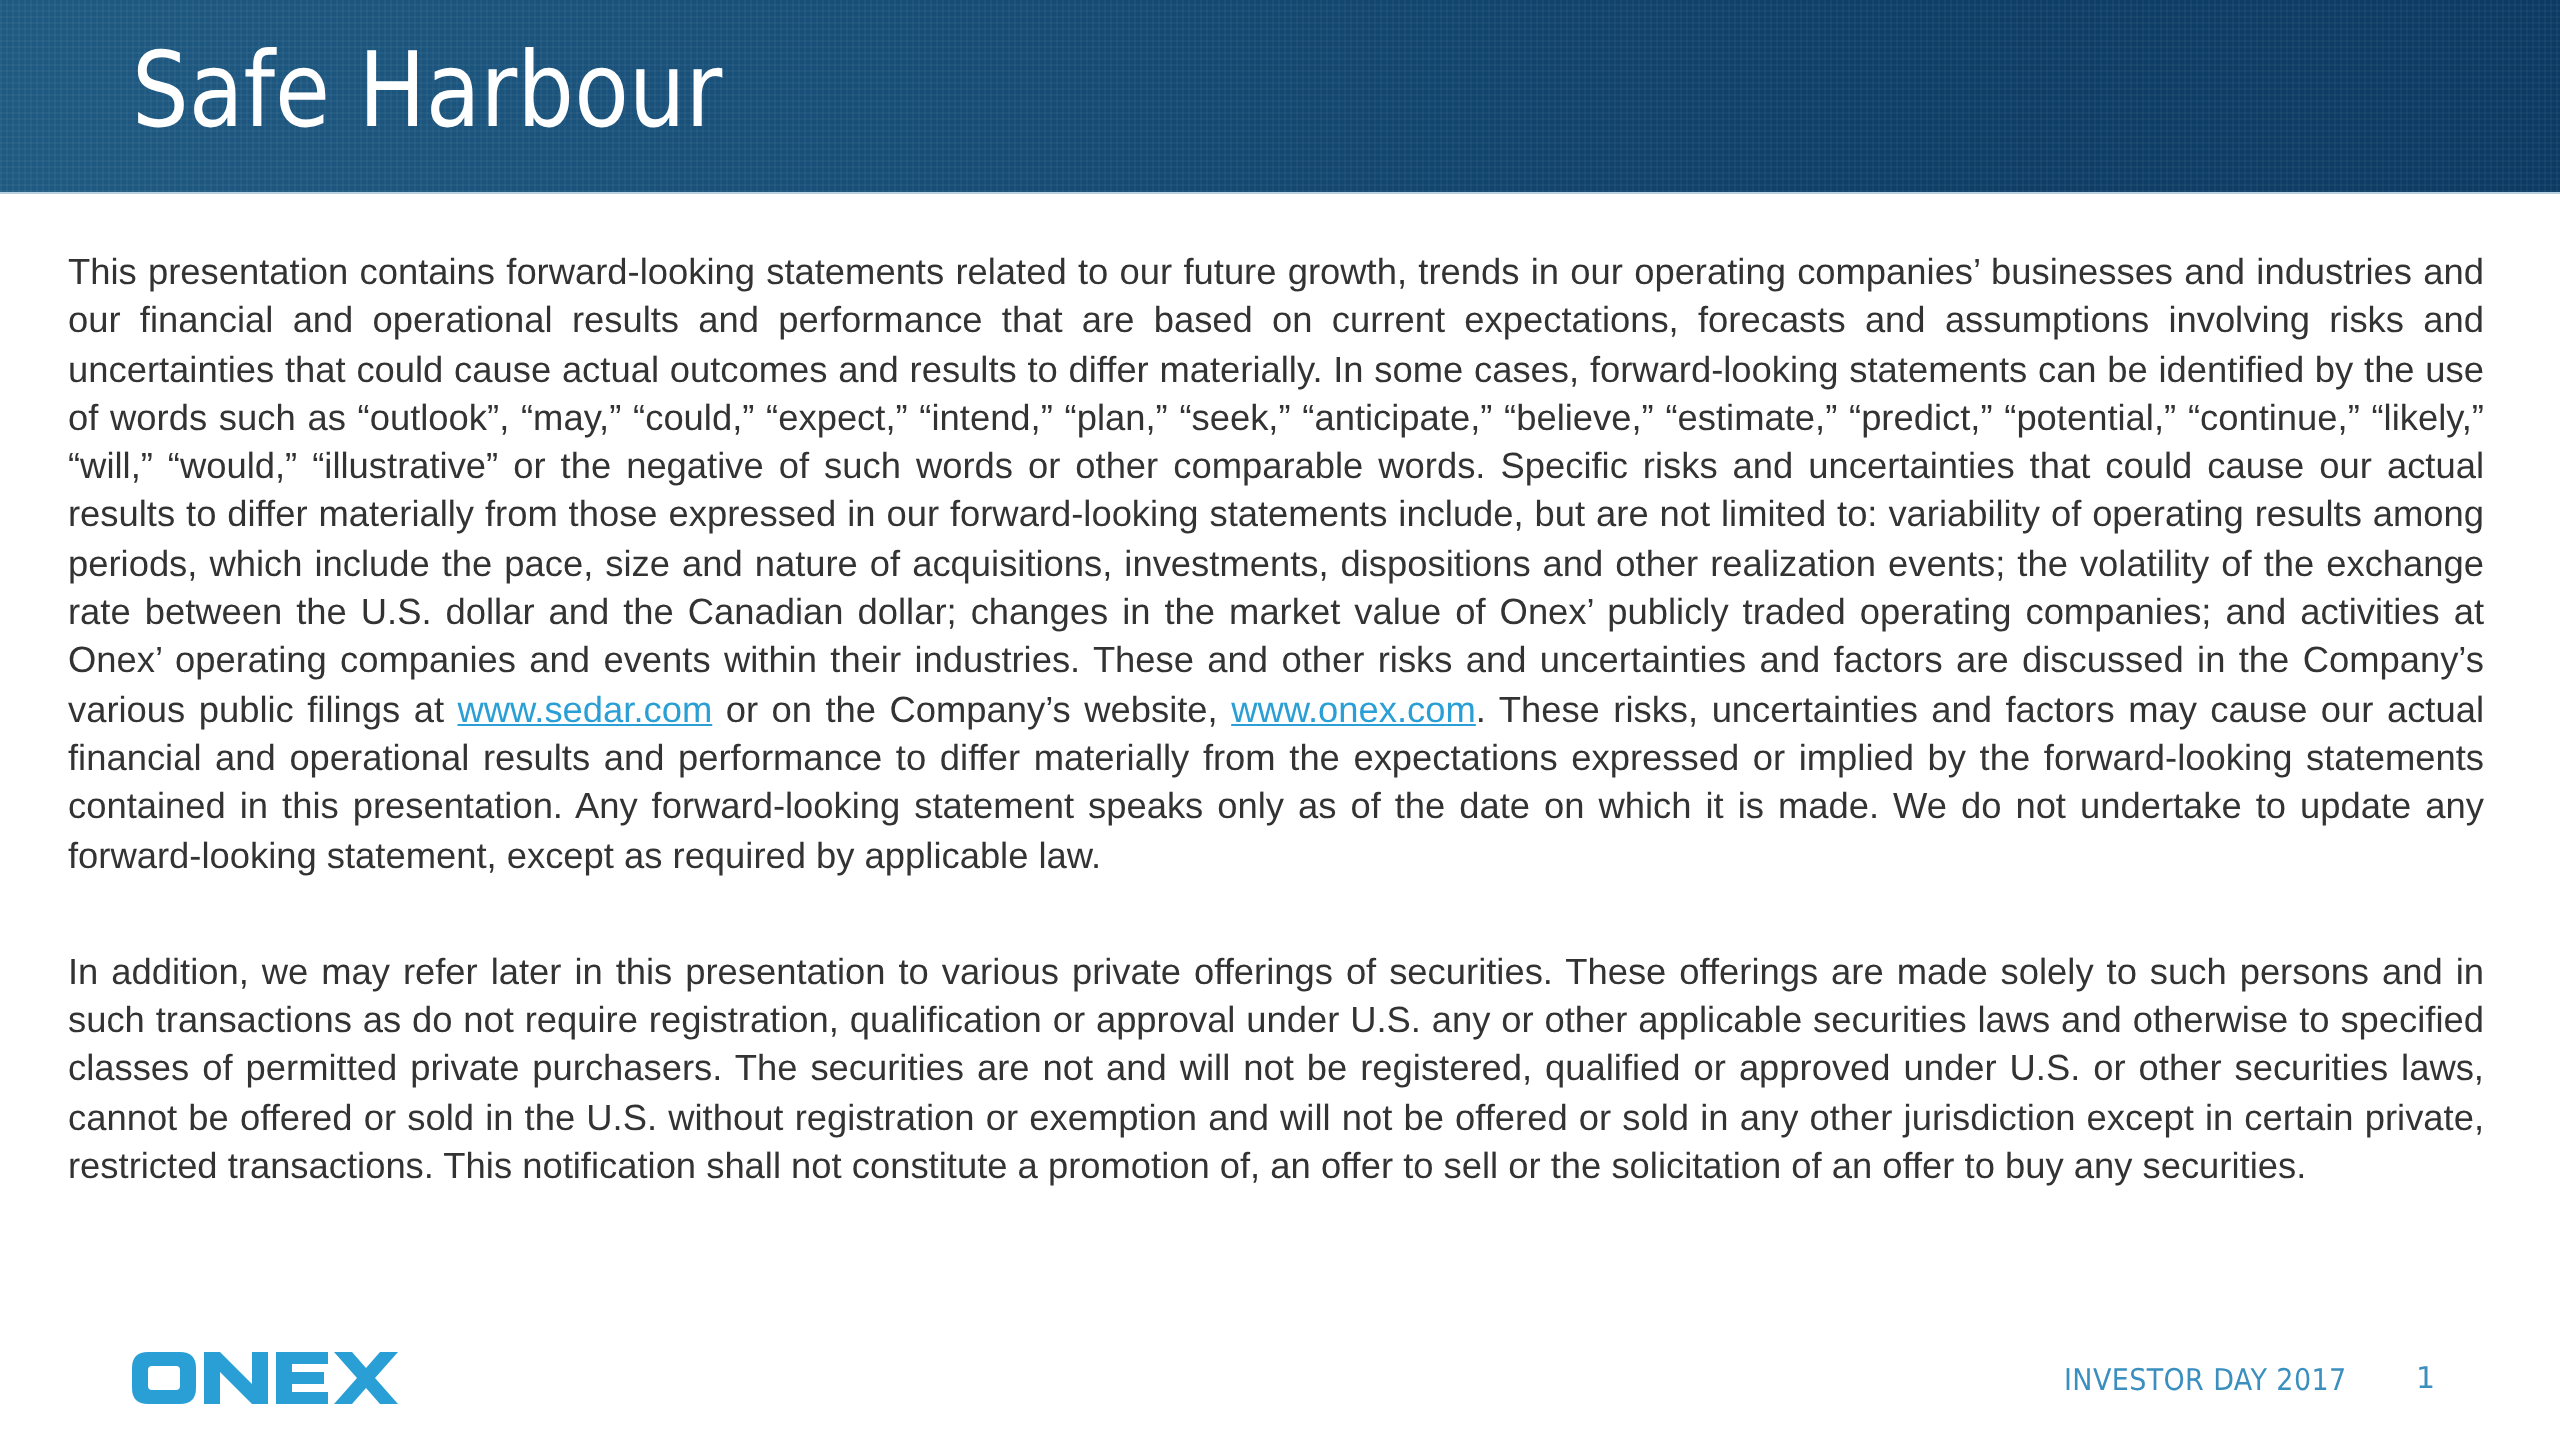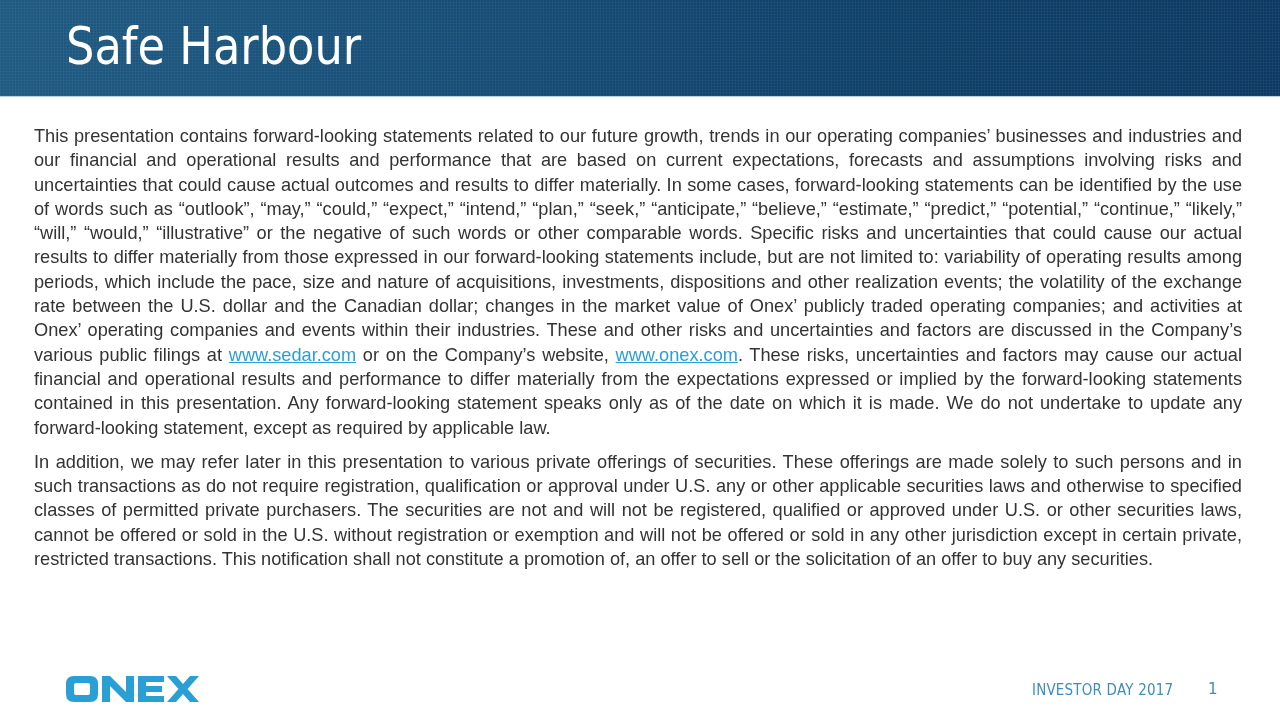--- a/index.html
+++ b/index.html
@@ -53,21 +53,21 @@
       width: 1208px;
       color: #333333;
       font-size: 18.2px;
       line-height: 24.3px;
     }
     .content p {
       margin: 0;
       text-align: justify;
     }
     .content p + p {
-      margin-top: 10px;
+      margin-top: 34px;
     }
     .content a {
       color: #2a9fd6;
     }
     .logo {
       position: absolute;
       left: 64px;
       top: 676px;
       height: 26px;
     }

